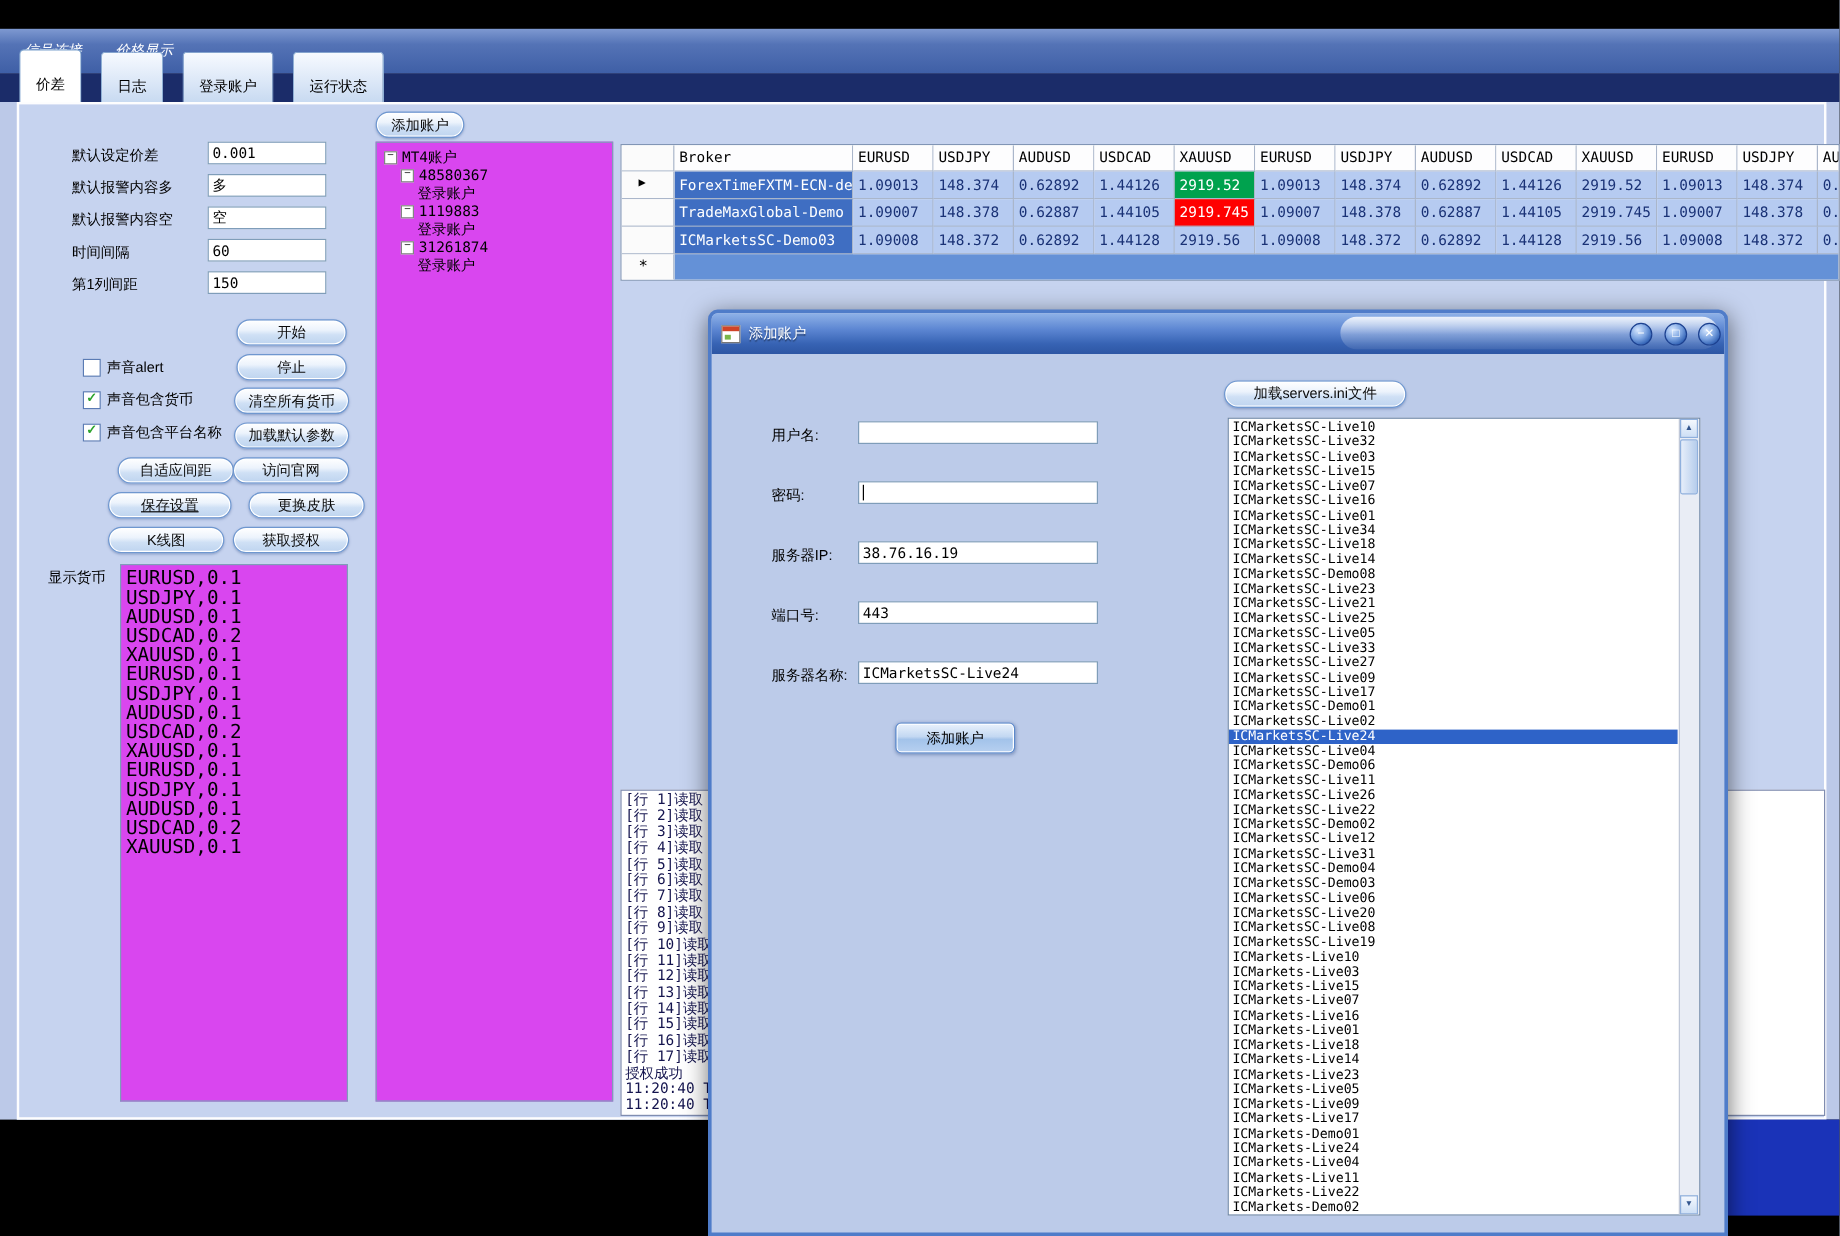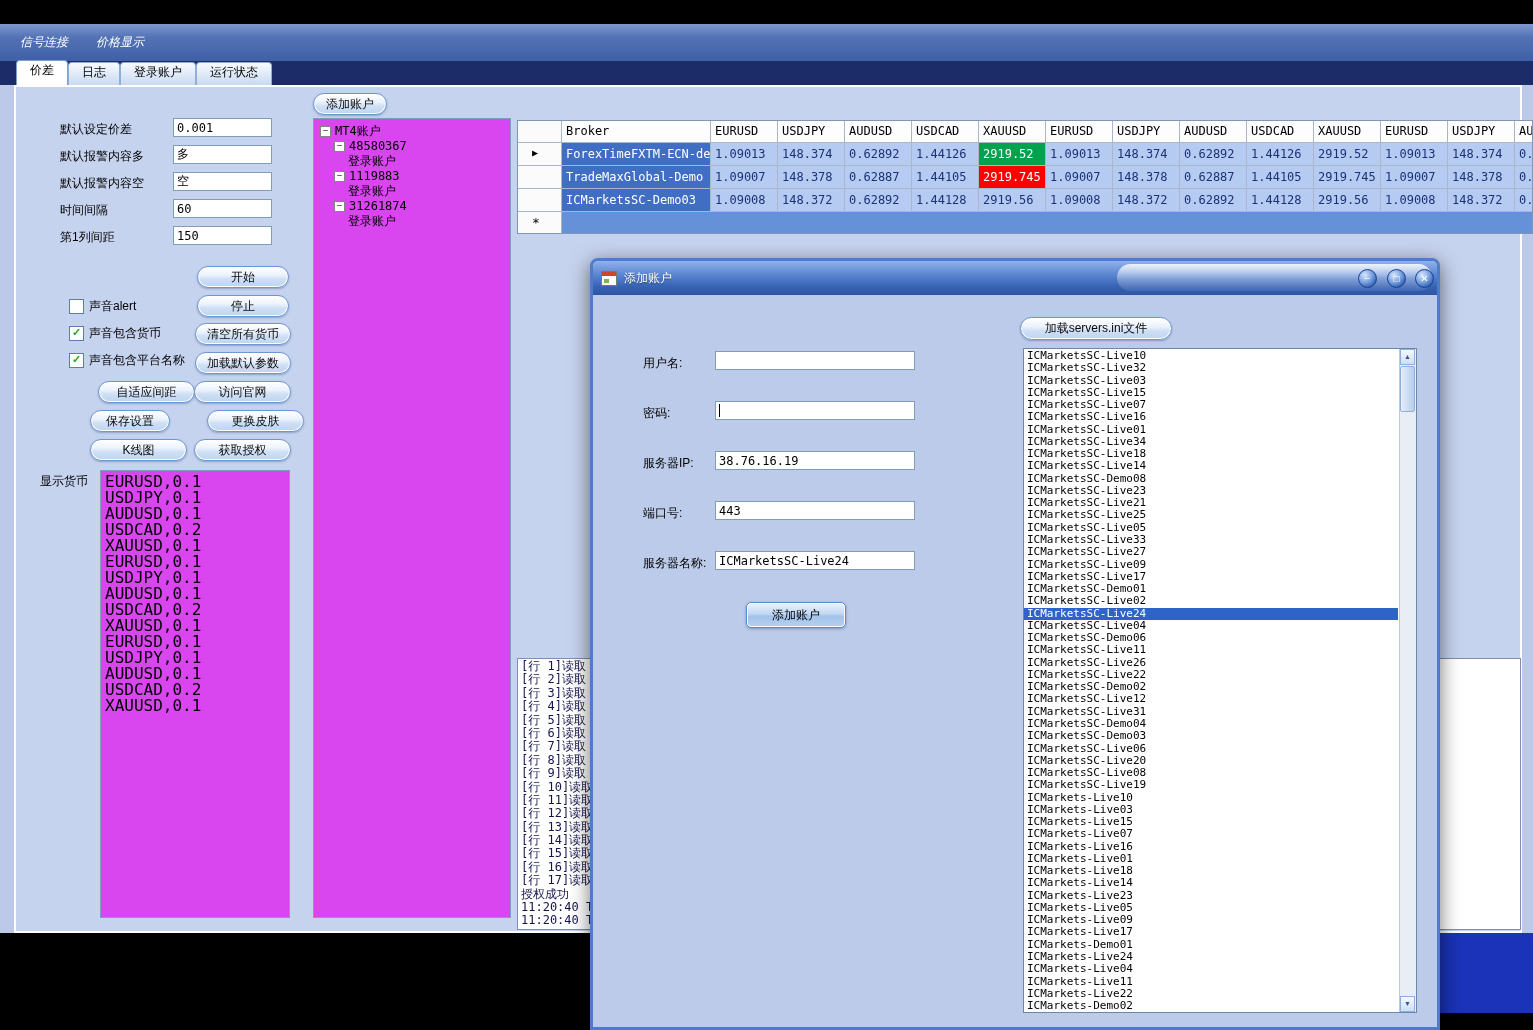--- a/index.html
+++ b/index.html
@@ -17,21 +17,21 @@
 
   
   .menubar{left:0;top:24px;width:1533px;height:37px;
     background:linear-gradient(180deg,#7e99d1 0%,#5473b6 35%,#3f5fa6 100%);
     display:flex;align-items:center;padding-left:6px;font-style:italic;}
   .menu-item{color:#fff;padding:5px 14px;cursor:pointer;}
 
   
   .tabnavy{left:0;top:61px;width:1533px;height:24px;background:#1b2c69;}
   .tabs{left:16px;top:62px;height:23px;display:flex;align-items:flex-end;}
-  .tab{height:21px;padding:1px 13px 0 13px;margin-right:0;cursor:pointer;
+  .tab{height:21px;padding:20px 13px 0 13px;margin-right:16px;cursor:pointer;
     background:linear-gradient(180deg,#f7faff 0%,#dbe7f7 60%,#c8daf1 100%);
     border:1px solid #8fafd4;border-bottom:none;border-radius:4px 4px 0 0;white-space:nowrap;}
   .tab.selected{height:23px;background:#fff;border-color:#7aa0cc;position:relative;z-index:3;}
 
   
   .form-bg{background:#bcc9e8;}
   .tabpage{left:14px;top:85px;width:1508px;height:848px;background:#c6d3ef;border:2px solid #fdfdfe;}
 
   
   .lf-label{left:60px;width:96px;white-space:nowrap;}
@@ -172,21 +172,21 @@
       <div class="cb-row">
         <span class="cb-box">✓</span>
         <span class="cb-label">声音包含平台名称</span>
       </div>
     </div>
 
   <button class="abs pill" style="left:195px;top:323px;width:96px;">清空所有货币</button>
   <button class="abs pill" style="left:195px;top:352px;width:96px;">加载默认参数</button>
   <button class="abs pill" style="left:98px;top:381px;width:97px;">自适应间距</button>
   <button class="abs pill" style="left:194px;top:381px;width:97px;">访问官网</button>
-  <button class="abs pill" style="left:90px;top:410px;width:80px;">保存设置</button>
+  <button class="abs pill" style="left:90px;top:410px;width:103px;text-decoration:underline;">保存设置</button>
   <button class="abs pill" style="left:194px;top:410px;width:97px;margin-left:13px;">更换皮肤</button>
   <button class="abs pill" style="left:90px;top:439px;width:97px;">K线图</button>
   <button class="abs pill" style="left:194px;top:439px;width:97px;">获取授权</button>
 
   <span class="abs" style="left:40px;top:473px;">显示货币</span>
   <div class="abs listbox" style="left:100px;top:470px;width:190px;height:448px;padding-top:3px;">
       <div class="lb-item">EURUSD,0.1</div>
       <div class="lb-item">USDJPY,0.1</div>
       <div class="lb-item">AUDUSD,0.1</div>
       <div class="lb-item">USDCAD,0.2</div>

